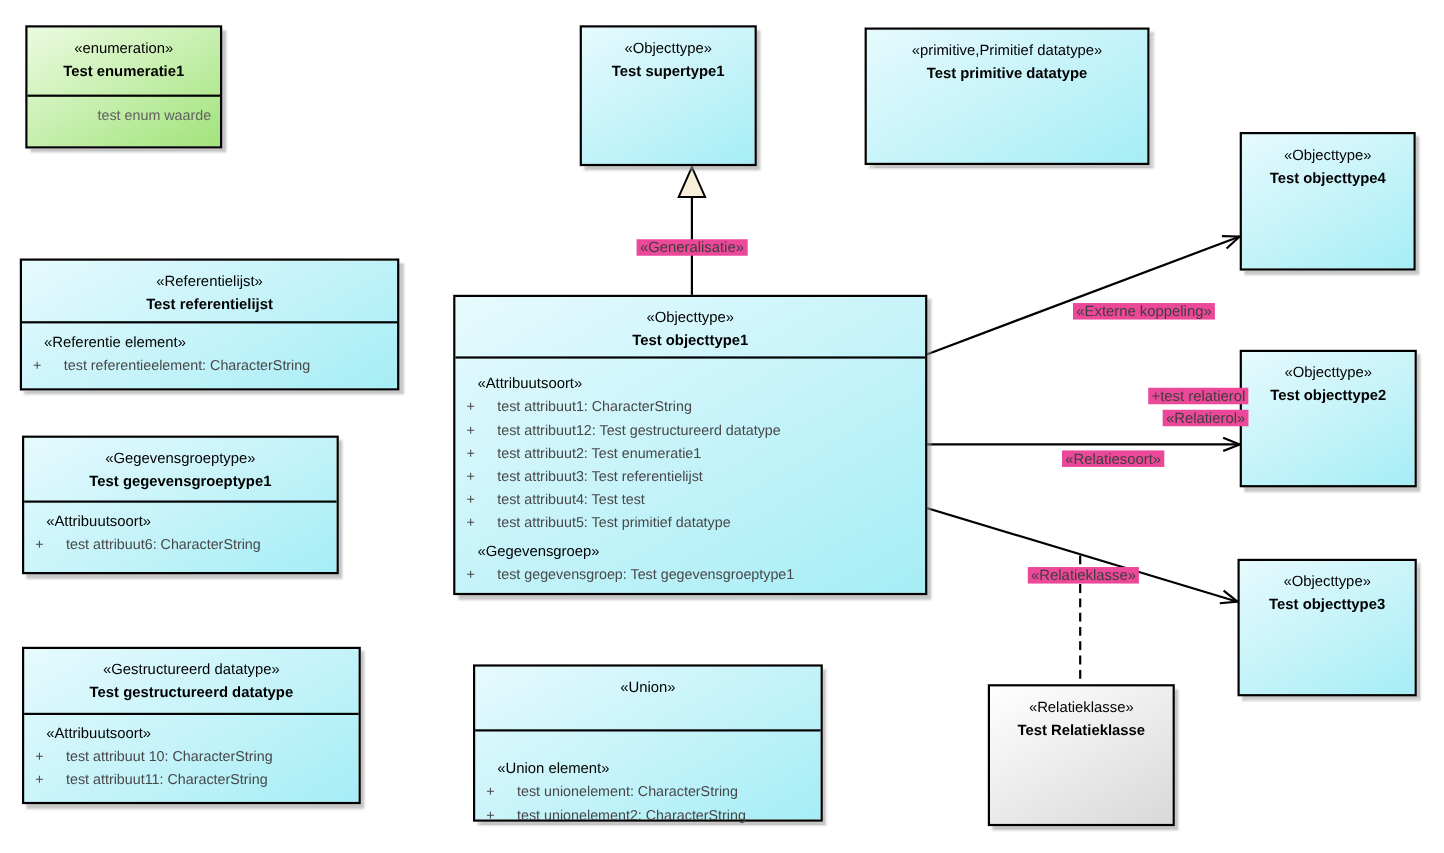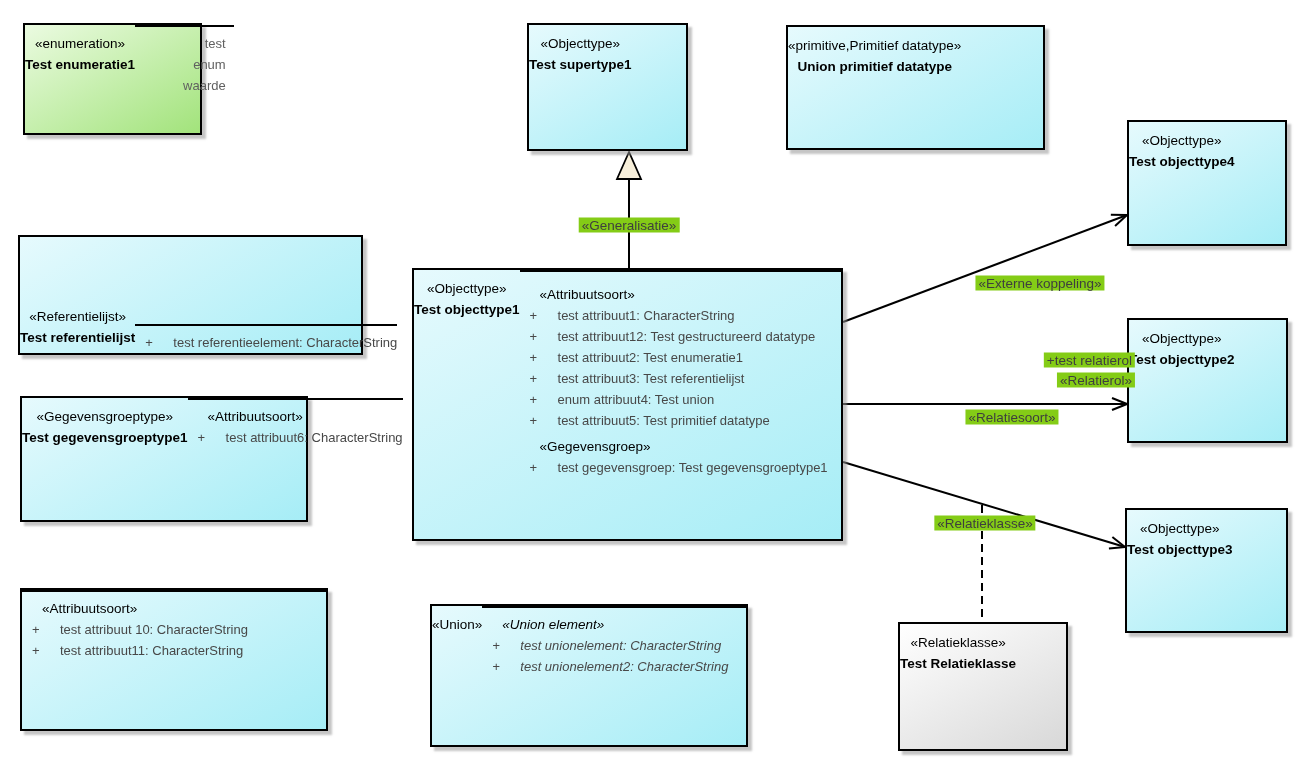--- a/index.html
+++ b/index.html
@@ -4,39 +4,39 @@
 <style>
   html,body{margin:0;padding:0;background:#ffffff;}
   .canvas{
     position:relative;width:1313px;height:775px;background:var(--bg,#fff);
     font-family:"Liberation Sans", sans-serif;overflow:hidden;
   }
   #conn-svg{position:absolute;left:0;top:0;z-index:1;}
   .uml-class{
     position:absolute;box-sizing:border-box;border:2px solid var(--border,#000);
     box-shadow:4px 4px 2px rgba(150,150,150,.55);
-    display:flex;flex-direction:row;z-index:2;
+    display:flex;flex-direction:column;z-index:2;
   }
   .fill-cyan{background:linear-gradient(150deg,var(--cyan-light) 0%,var(--cyan-dark) 100%);}
   .fill-green{background:linear-gradient(150deg,var(--green-light) 0%,var(--green-dark) 100%);}
   .fill-gray{background:linear-gradient(150deg,var(--gray-light) 0%,var(--gray-dark) 100%);}
   .cls-header{flex:none;text-align:center;padding-top:8px;line-height:21px;font-size:13.5px;color:#000;}
   .cls-name{font-weight:bold;}
   .cls-body{
     flex:1;border-top:2px solid var(--border,#000);
     font-size:13px;line-height:21px;color:var(--attr-text,#484848);
   }
   .sec{margin:0;}
   .sec + .sec{margin-top:5px;}
   .sec-stereo{padding-left:20px;color:#000;font-size:13.5px;}
   .member{position:relative;padding-left:38px;white-space:nowrap;}
   .member .plus{position:absolute;left:10px;}
   .enum-val{text-align:right;padding-right:8px;color:var(--enum-text,#606060);}
   .conn-label{
-    position:absolute;background:#84cc16;font-size:13.5px;color:var(--label-text,#3e3e3e);
+    position:absolute;background:#ec4899;font-size:13.5px;color:var(--label-text,#3e3e3e);
     white-space:nowrap;padding:0 3px;z-index:3;transform:translate(-50%,-50%);
   }
   .conn-label.right{transform:translate(-100%,-50%);}
 </style>
 </head>
 <body>
 
 <div class="canvas" id="canvas">
   <svg id="conn-svg" width="1313" height="775">
       <g>
@@ -83,53 +83,54 @@
     </div>
     <div class="uml-class fill-cyan" style="left: 527px; top: 23px; width: 161px; height: 128px;">
       <div class="cls-header">
         <div>«Objecttype»</div>
         <div class="cls-name">Test supertype1</div>
       </div>
     </div>
     <div class="uml-class fill-cyan" style="left: 786px; top: 25px; width: 259px; height: 125px;">
       <div class="cls-header">
         <div>«primitive,Primitief datatype»</div>
-        <div class="cls-name">Union primitief datatype</div>
+        <div class="cls-name">Test primitive datatype</div>
       </div>
     </div>
     <div class="uml-class fill-cyan" style="left: 1127px; top: 120px; width: 160px; height: 126px;">
       <div class="cls-header">
         <div>«Objecttype»</div>
         <div class="cls-name">Test objecttype4</div>
       </div>
     </div>
-    <div class="uml-class fill-cyan" style="left: 18px; top: 235px; width: 345px; height: 120px; align-items: flex-end;">
+    <div class="uml-class fill-cyan" style="left: 18px; top: 235px; width: 345px; height: 120px;">
       <div class="cls-header" style="height: 47px;">
         <div>«Referentielijst»</div>
         <div class="cls-name">Test referentielijst</div>
       </div>
       <div class="cls-body" style="padding-top: 6px;">
         <div class="sec">
+          <div class="sec-stereo">«Referentie element»</div>
           <div class="member"><span class="plus">+</span><span>test referentieelement: CharacterString</span></div>
         </div>
       </div>
     </div>
     <div class="uml-class fill-cyan" style="left: 412px; top: 268px; width: 431px; height: 273px;">
       <div class="cls-header" style="height: 46px;">
         <div>«Objecttype»</div>
         <div class="cls-name">Test objecttype1</div>
       </div>
       <div class="cls-body" style="padding-top: 12px;">
         <div class="sec">
           <div class="sec-stereo">«Attribuutsoort»</div>
           <div class="member"><span class="plus">+</span><span>test attribuut1: CharacterString</span></div>
           <div class="member"><span class="plus">+</span><span>test attribuut12: Test gestructureerd datatype</span></div>
           <div class="member"><span class="plus">+</span><span>test attribuut2: Test enumeratie1</span></div>
           <div class="member"><span class="plus">+</span><span>test attribuut3: Test referentielijst</span></div>
-          <div class="member"><span class="plus">+</span><span>enum attribuut4: Test union</span></div>
+          <div class="member"><span class="plus">+</span><span>test attribuut4: Test test</span></div>
           <div class="member"><span class="plus">+</span><span>test attribuut5: Test primitief datatype</span></div>
         </div>
         <div class="sec">
           <div class="sec-stereo">«Gegevensgroep»</div>
           <div class="member"><span class="plus">+</span><span>test gegevensgroep: Test gegevensgroeptype1</span></div>
         </div>
       </div>
     </div>
     <div class="uml-class fill-cyan" style="left: 20px; top: 396px; width: 288px; height: 126px;">
       <div class="cls-header" style="height: 49px; text-align: center;">
@@ -143,33 +144,37 @@
         </div>
       </div>
     </div>
     <div class="uml-class fill-cyan" style="left: 1127px; top: 318px; width: 161px; height: 125px;">
       <div class="cls-header">
         <div>«Objecttype»</div>
         <div class="cls-name">Test objecttype2</div>
       </div>
     </div>
     <div class="uml-class fill-cyan" style="left: 20px; top: 588px; width: 308px; height: 143px;">
+      <div class="cls-header" style="height: 50px;">
+        <div>«Gestructureerd datatype»</div>
+        <div class="cls-name">Test gestructureerd datatype</div>
+      </div>
       <div class="cls-body" style="padding-top: 6px;">
         <div class="sec">
           <div class="sec-stereo">«Attribuutsoort»</div>
           <div class="member"><span class="plus">+</span><span>test attribuut 10: CharacterString</span></div>
           <div class="member"><span class="plus">+</span><span>test attribuut11: CharacterString</span></div>
         </div>
       </div>
     </div>
     <div class="uml-class fill-cyan" style="left: 430px; top: 604px; width: 318px; height: 143px;">
       <div class="cls-header" style="height: 49px;">
         <div>«Union»</div>
       </div>
-      <div class="cls-body" style="padding-top: 6px; font-style: italic;">
+      <div class="cls-body" style="padding-top: 23px;">
         <div class="sec">
           <div class="sec-stereo">«Union element»</div>
           <div class="member"><span class="plus">+</span><span>test unionelement: CharacterString</span></div>
           <div class="member"><span class="plus">+</span><span>test unionelement2: CharacterString</span></div>
         </div>
       </div>
     </div>
     <div class="uml-class fill-cyan" style="left: 1125px; top: 508px; width: 163px; height: 125px;">
       <div class="cls-header">
         <div>«Objecttype»</div>

